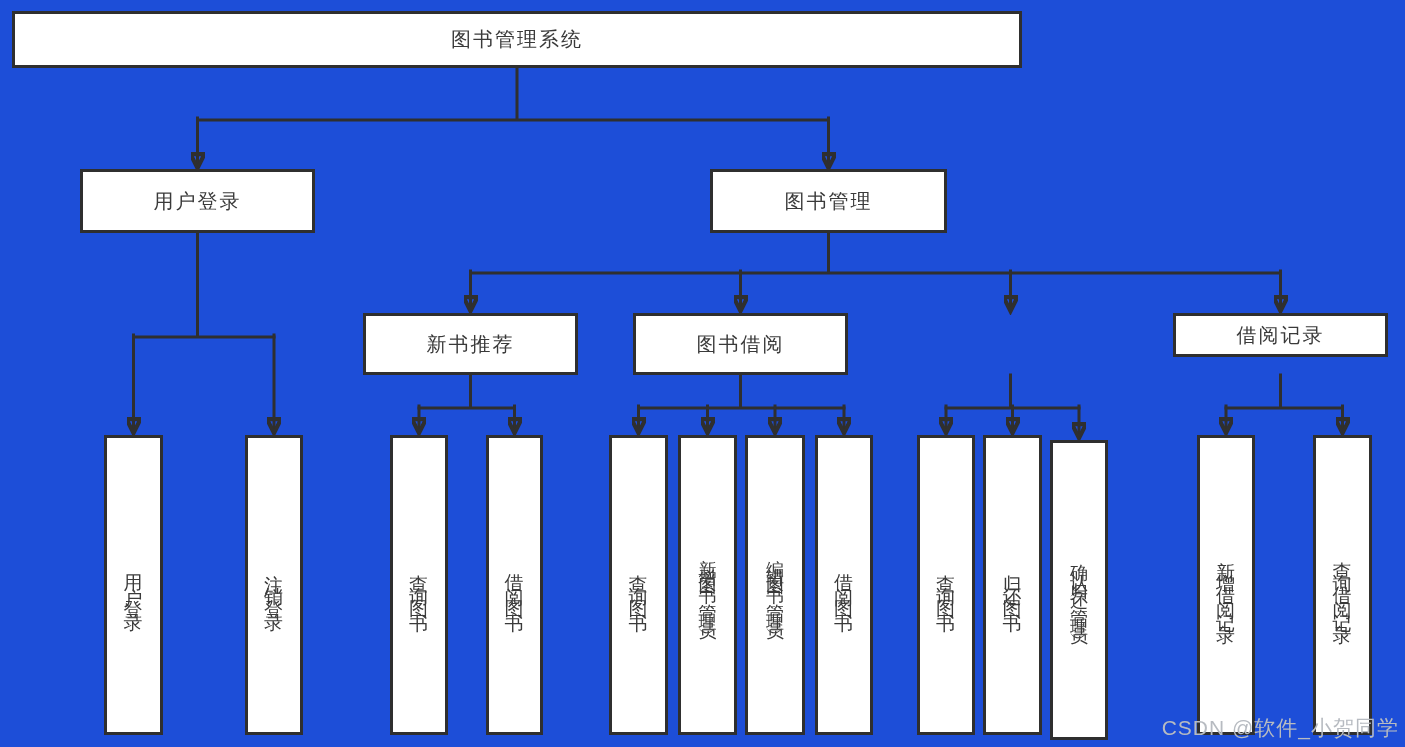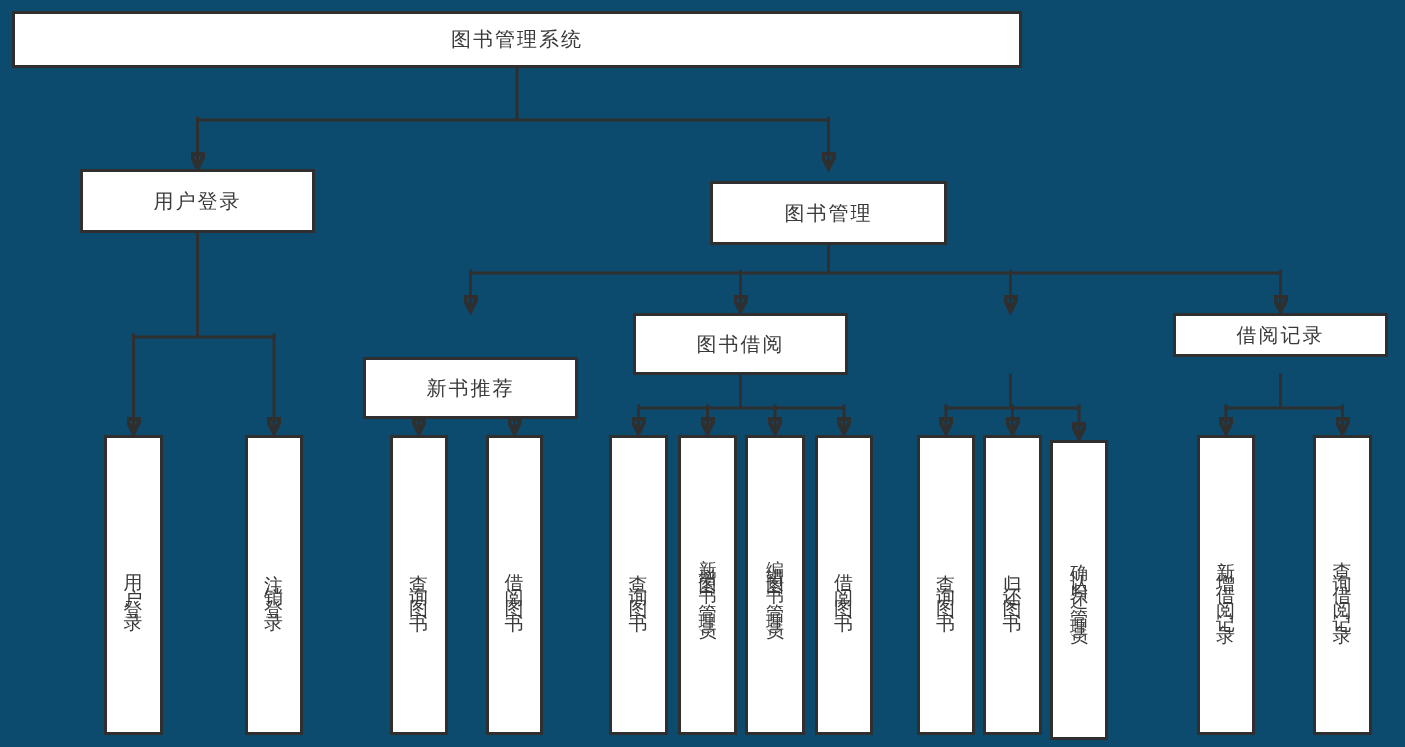--- a/index.html
+++ b/index.html
@@ -5,21 +5,21 @@
   html, body {
     margin: 0;
     padding: 0;
     background: #ffffff;
     font-family: "Liberation Sans", sans-serif;
   }
   .canvas {
     position: relative;
     width: 1405px;
     height: 747px;
-    background: #0c4a6e;
+    background: #1d4ed8;
     overflow: hidden;
   }
   .connectors {
     position: absolute;
     left: 0;
     top: 0;
     pointer-events: none;
   }
   .connectors path {
     fill: none;
@@ -121,25 +121,25 @@
     <path d="M1342.5 406 L1342.5 431" marker-end="url(#arrow)"></path>
   </svg>
 
   <div class="hnode" style="left:12px; top:11px; width:1010px; height:57px;">
     <span>图书管理系统</span>
   </div>
 
   <div class="hnode" style="left:80px; top:169px; width:235px; height:64px;">
     <span>用户登录</span>
   </div>
-  <div class="hnode" style="left:710px; top:169px; width:237px; height:64px;margin-top:12px;">
+  <div class="hnode" style="left:710px; top:169px; width:237px; height:64px;">
     <span>图书管理</span>
   </div>
 
-  <div class="hnode" style="left:363px; top:313px; width:215px; height:62px;margin-top:44px;">
+  <div class="hnode" style="left:363px; top:313px; width:215px; height:62px;">
     <span>新书推荐</span>
   </div>
   <div class="hnode" style="left:633px; top:313px; width:215px; height:62px;">
     <span>图书借阅</span>
   </div>
   <div class="hnode" style="left:1173px; top:313px; width:215px; height:44px;">
     <span>借阅记录</span>
   </div>
 
   <div class="leaf" style="left:104px; width:59px;">
@@ -179,14 +179,15 @@
     <span class="vtext tight">确认归还（管理员）</span>
   </div>
 
   <div class="leaf" style="left:1197px;">
     <span class="vtext">新增借阅记录</span>
   </div>
   <div class="leaf" style="left:1313px; width:59px;">
     <span class="vtext">查询借阅记录</span>
   </div>
 
+  <div class="watermark">CSDN @软件_小贺同学</div>
 
 </div>
 
 </body></html>

